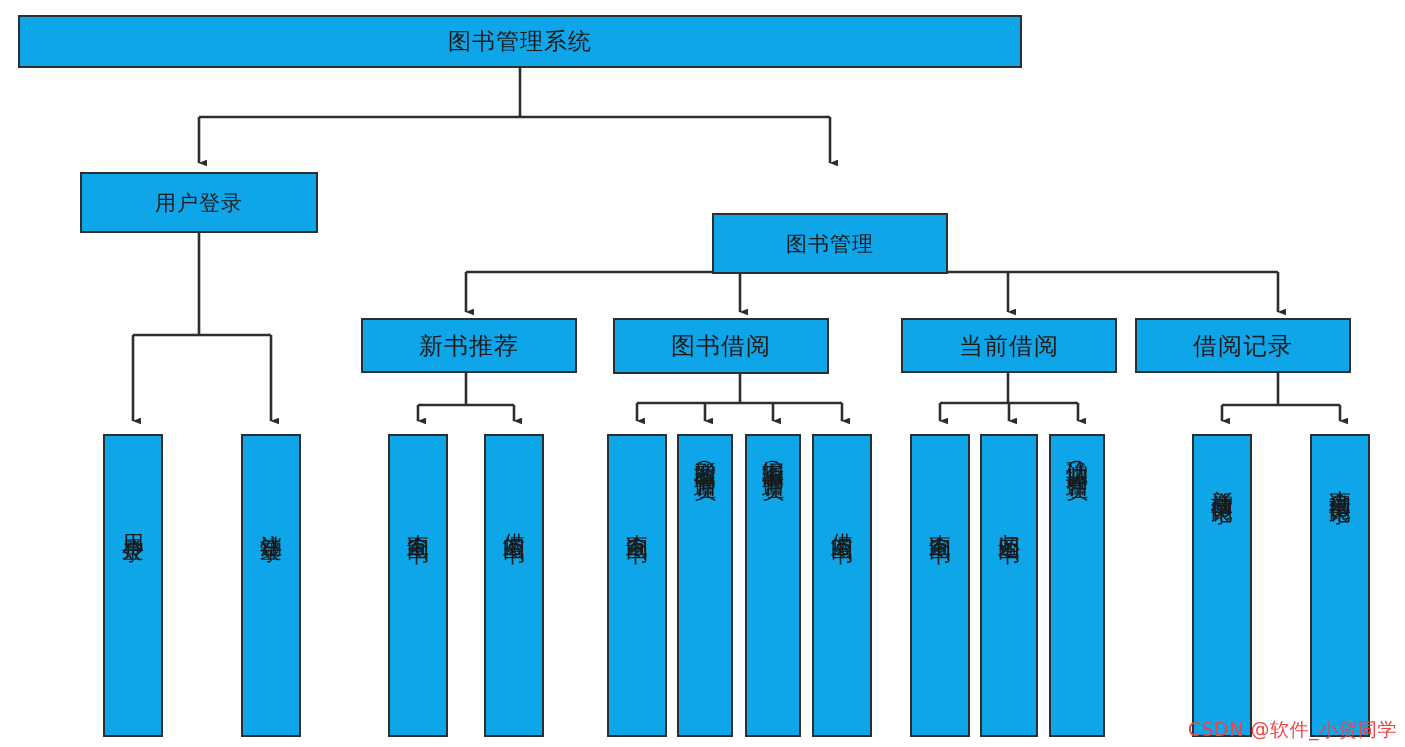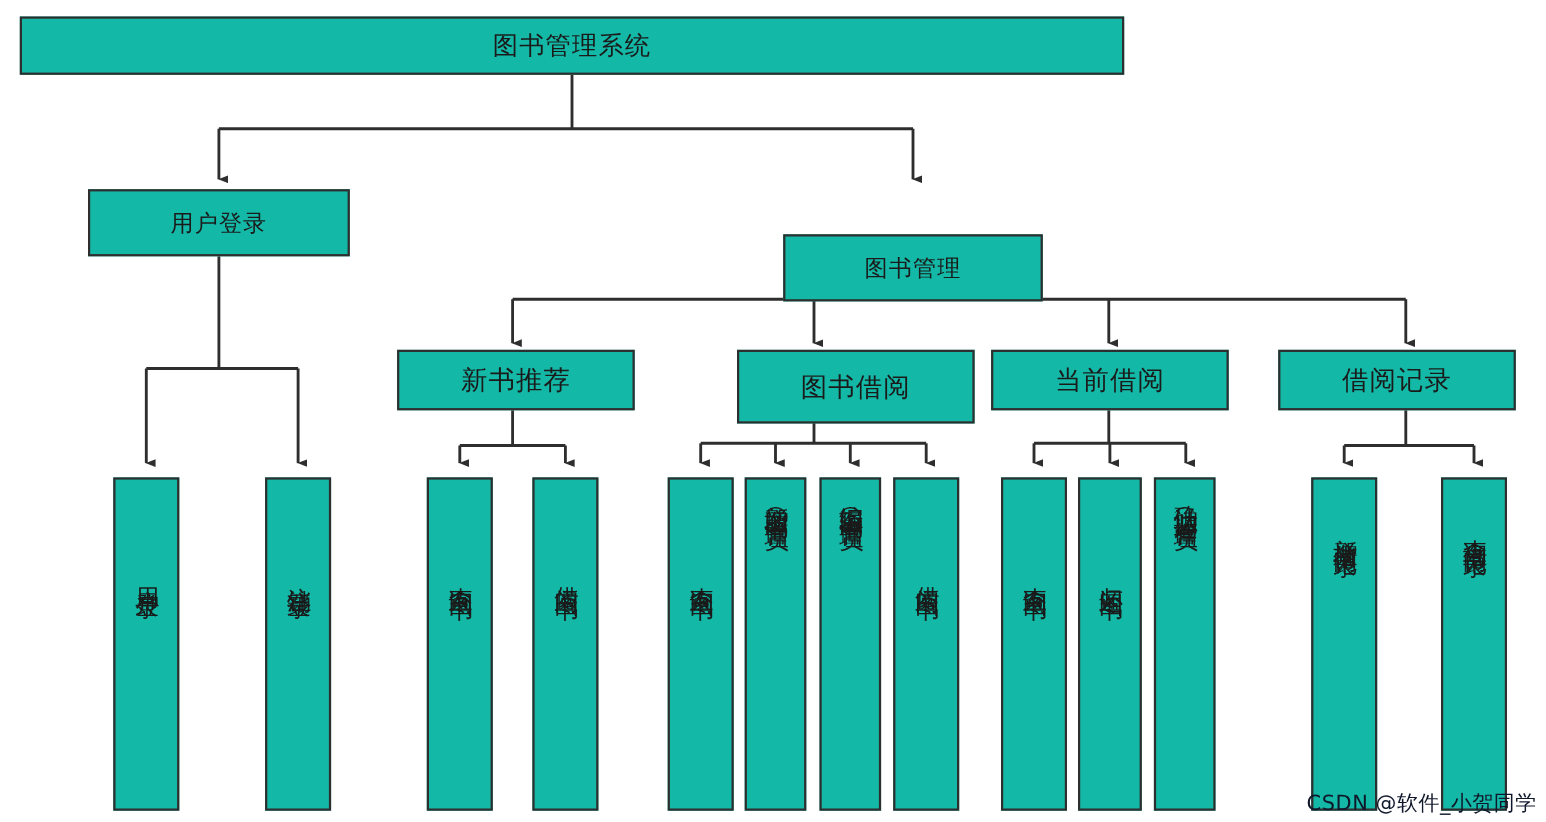--- a/index.html
+++ b/index.html
@@ -24,21 +24,21 @@
     left: 0;
     top: 0;
     width: 1405px;
     height: 747px;
     pointer-events: none;
   }
   
   .node {
     position: absolute;
     box-sizing: border-box;
-    background: #14b8a6;
+    background: #0ea5e9;
     border: 2.2px solid #2e2e2e;
     display: flex;
     align-items: center;
     justify-content: center;
     color: #1a1a1a;
   }
   .node.root {
     font-size: 23px;
     letter-spacing: 1px;
   }
@@ -67,21 +67,21 @@
   .hlabel {
     white-space: nowrap;
     display: block;
   }
   
   #watermark {
     position: absolute;
     right: 8px;
     bottom: 4px;
     font-size: 19px;
-    color: #0f172a;
+    color: #ef4444;
     white-space: nowrap;
     letter-spacing: 0.5px;
   }
 </style>
 </head>
 <body>
 
 <div id="diagram-canvas">
 
   <svg id="connector-layer" viewBox="0 0 1405 747" width="1405" height="747">
@@ -143,27 +143,27 @@
   <div class="node level2" style="left:80px; top:172px; width:238px; height:61px;">
     <span class="hlabel">用户登录</span>
   </div>
   <div class="node level2" style="left:712px; top:172px; width:236px; height:61px;margin-top:41px;">
     <span class="hlabel">图书管理</span>
   </div>
 
   <div class="node level3" style="left:361px; top:318px; width:216px; height:55px;">
     <span class="hlabel">新书推荐</span>
   </div>
-  <div class="node level3" style="left:670px; top:318px; width:216px; height:67px;">
+  <div class="node level3" style="left:613px; top:318px; width:216px; height:56px;">
     <span class="hlabel">图书借阅</span>
   </div>
   <div class="node level3" style="left:901px; top:318px; width:216px; height:55px;">
     <span class="hlabel">当前借阅</span>
   </div>
-  <div class="node level3" style="left:1162px; top:318px; width:216px; height:55px;">
+  <div class="node level3" style="left:1135px; top:318px; width:216px; height:55px;">
     <span class="hlabel">借阅记录</span>
   </div>
 
   <div class="node leaf" style="left:103px; top:434px; width:60px; height:303px; padding-top:80px;">
     <span class="vlabel">用户登录</span>
   </div>
   <div class="node leaf" style="left:241px; top:434px; width:60px; height:303px; padding-top:80px;">
     <span class="vlabel">注销登录</span>
   </div>
 

